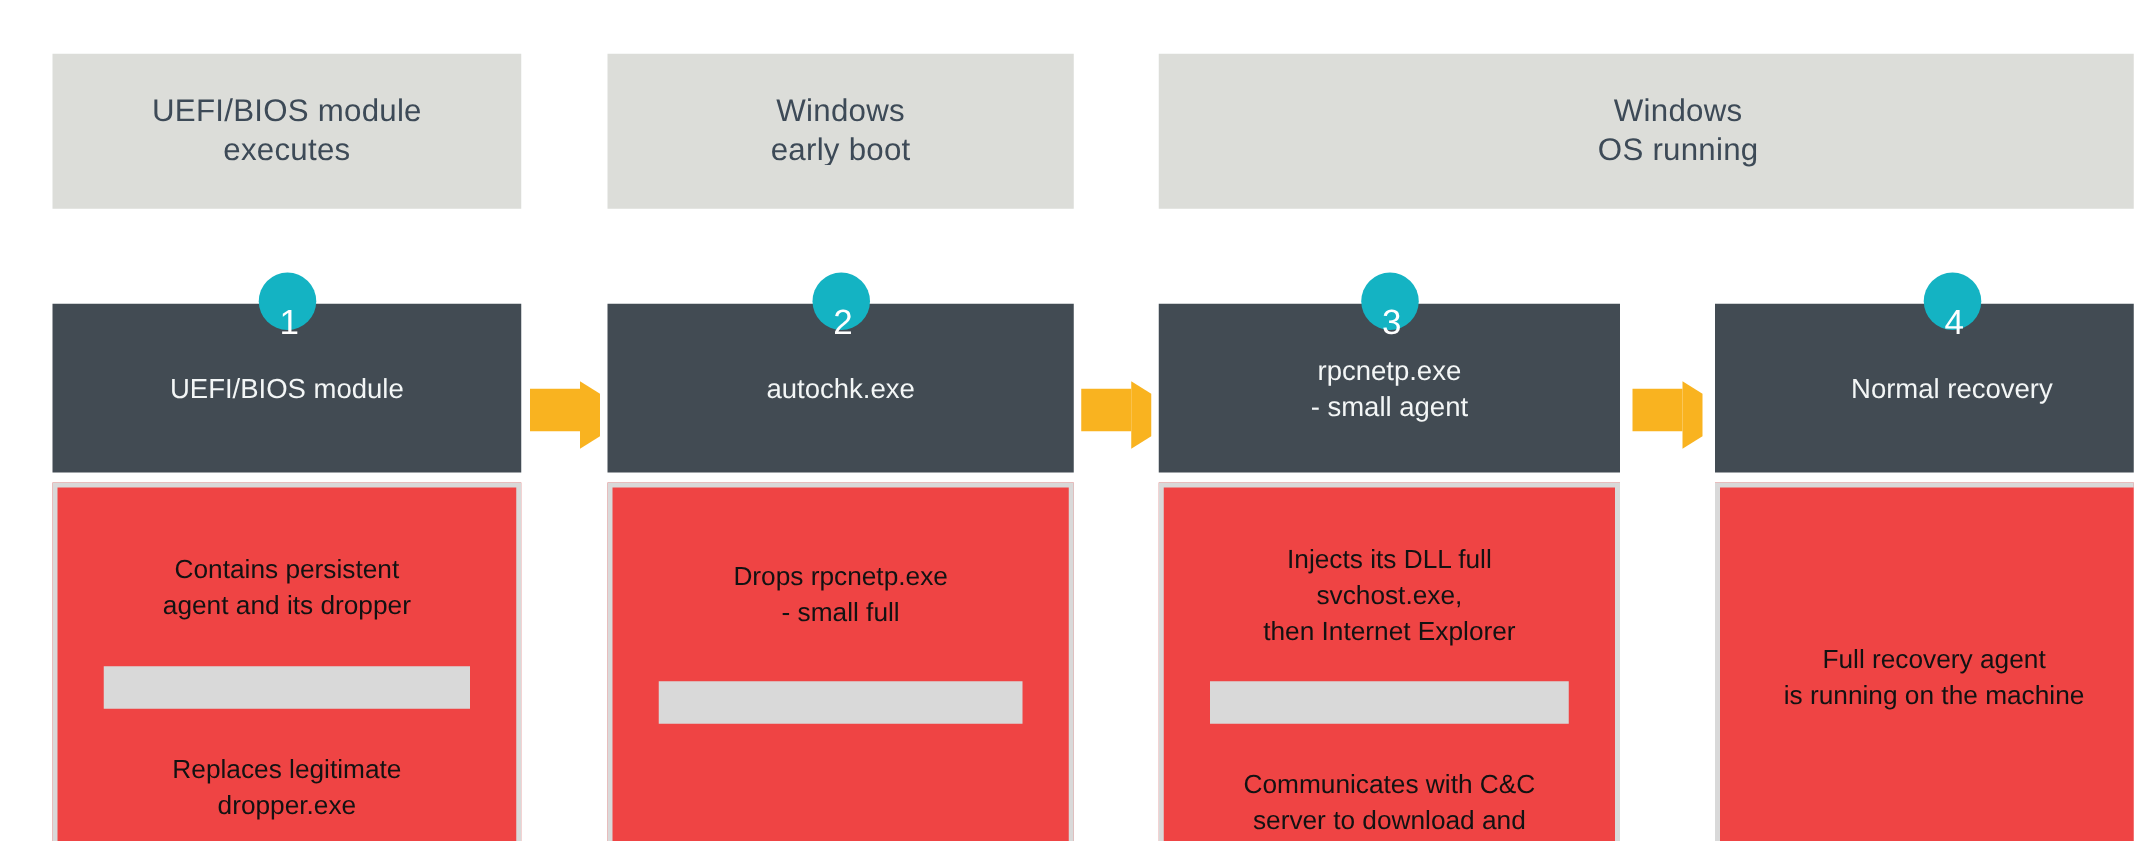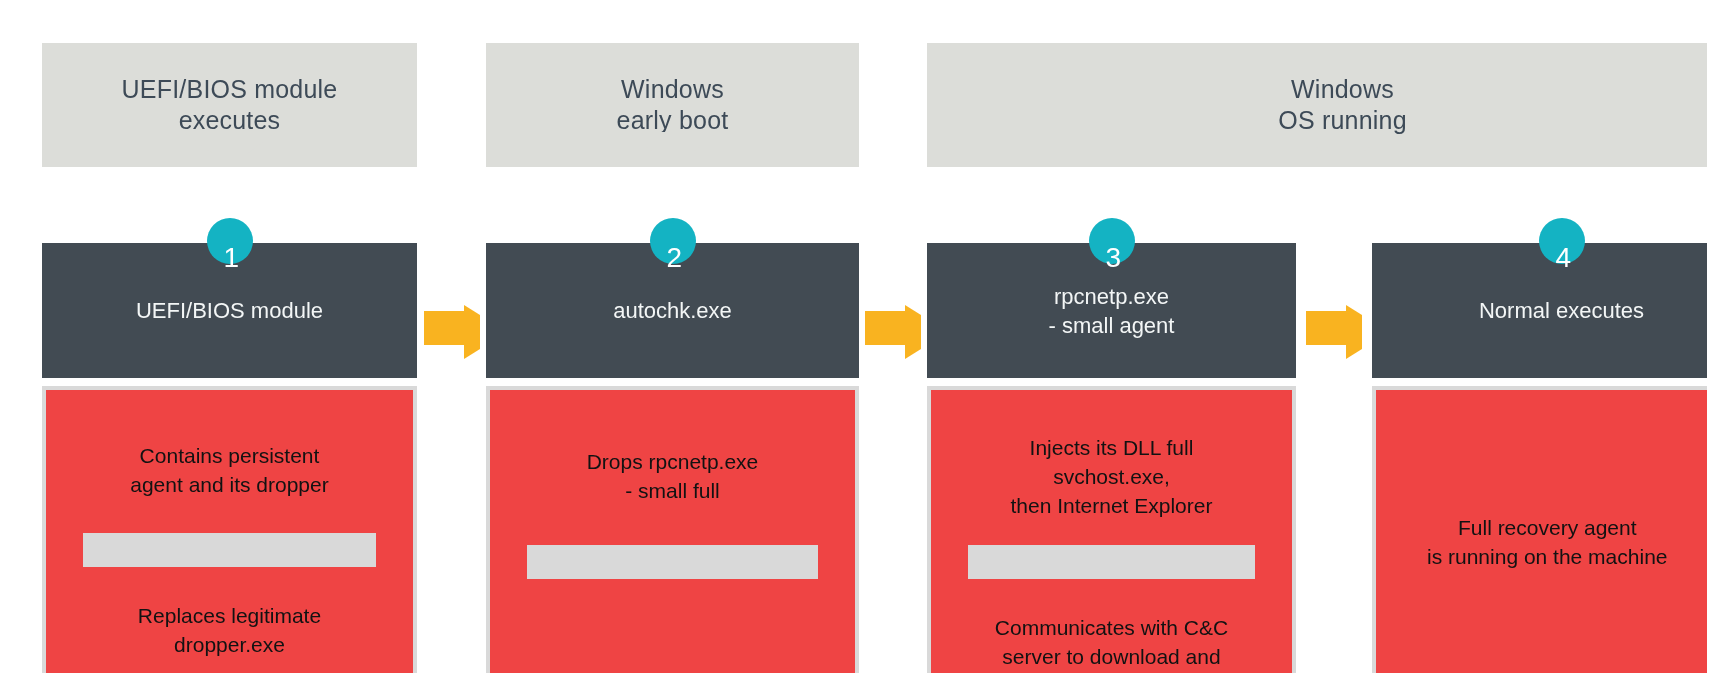--- a/index.html
+++ b/index.html
@@ -143,21 +143,21 @@
         <div class="card-text">Communicates with C&amp;C
 server to download and
 install full recovery agent</div>
       </div>
     </div>
   </div>
 
   <div class="col" style="left:1338px;width:379px;">
     <div class="badge">4</div>
     <div class="head">
-      <div class="head-label">Normal executes</div>
+      <div class="head-label">Normal recovery</div>
     </div>
     <div class="card">
       <div class="card-single">
         <div class="card-text">Full recovery agent
 is running on the machine</div>
       </div>
     </div>
   </div>
 
   <div class="arrow" style="left:390px;">

